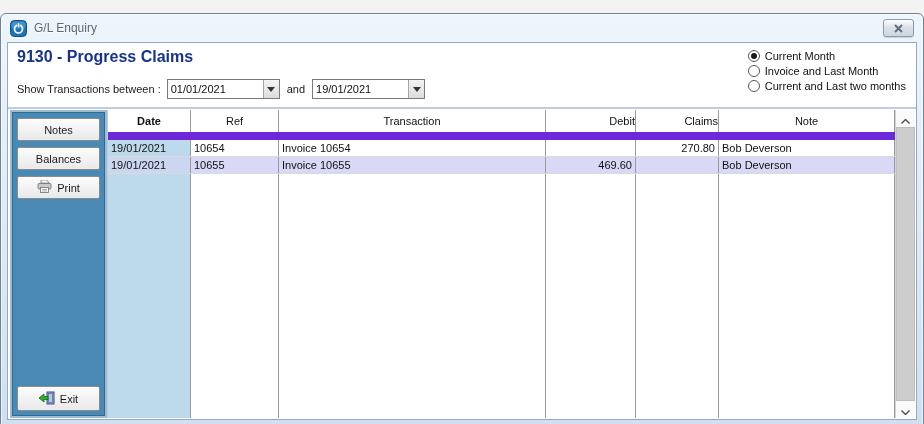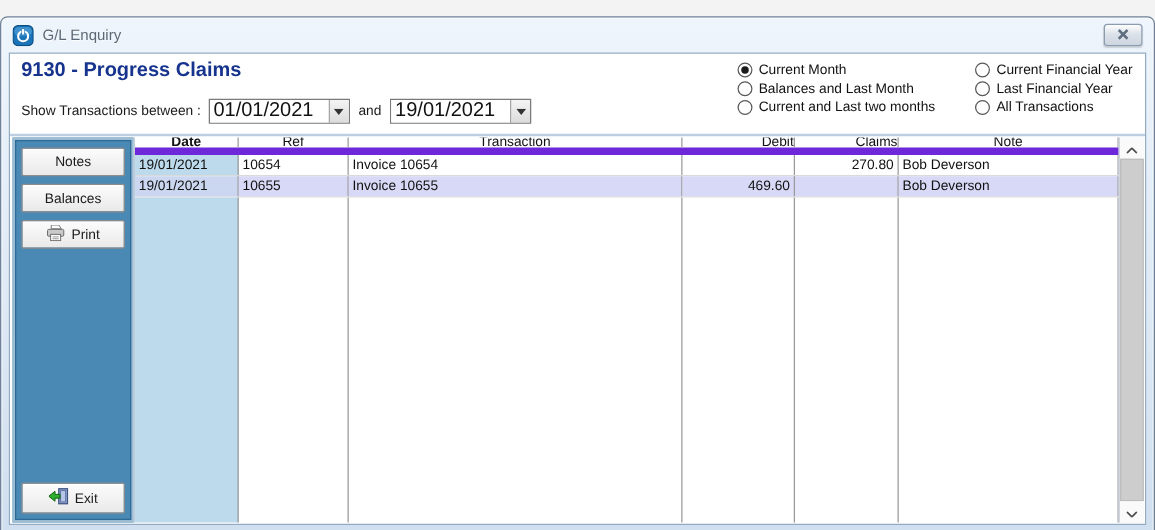--- a/index.html
+++ b/index.html
@@ -29,21 +29,21 @@
     position:absolute;left:6px;right:6px;top:28px;bottom:16px;
     background:#fff;border:1px solid #92aac2;display:flex;flex-direction:column;
   }
   .bottom-line{position:absolute;left:4px;right:4px;bottom:3px;height:2px;background:#4e80aa;border-radius:1px;}
 
   
   .header-area{position:relative;height:66px;border-bottom:2px solid #bccedf;flex:0 0 auto;}
   .page-title{position:absolute;left:9px;top:5px;font-size:16px;font-weight:bold;color:var(--accent,#16338e);}
   .filter-row{position:absolute;left:9px;top:36px;display:flex;align-items:center;font-size:11px;color:#1a1a1a;}
   .combo{display:flex;align-items:center;width:113px;height:20px;border:1px solid #7a7a7a;background:#fff;margin-left:6px;}
-  .combo input{flex:1;border:0;outline:none;font-family:"Liberation Sans",sans-serif;font-size:16px;padding:0 3px;min-width:0;color:#111;}
+  .combo input{flex:1;border:0;outline:none;font-family:"Liberation Sans",sans-serif;font-size:11px;padding:0 3px;min-width:0;color:#111;}
   .combo-arrow{width:16px;height:100%;border-left:1px solid #a5a5a5;background:linear-gradient(#f4f4f4,#dcdcdc);display:flex;align-items:center;justify-content:center;}
   .conj{margin-left:7px;margin-right:1px;}
 
   .radio-area{position:absolute;top:7px;right:10px;display:flex;gap:32px;}
   .radio-col{display:flex;flex-direction:column;gap:3px;}
   .radio-option{display:flex;align-items:center;font-size:11px;color:#111;white-space:nowrap;cursor:default;}
   .radio-circle{width:12px;height:12px;border:1px solid #595959;border-radius:50%;background:#fff;margin-right:5px;position:relative;flex:0 0 auto;}
   .radio-circle.checked::after{content:"";position:absolute;left:2px;top:2px;width:6px;height:6px;border-radius:50%;background:#1a1a1a;}
 
   
@@ -55,21 +55,21 @@
   }
   .side-btn{
     width:100%;height:23px;margin-bottom:6px;border:1px solid #8c8c8c;border-radius:2px;
     background:linear-gradient(#fcfcfc,#e9e9e9);font-family:"Liberation Sans",sans-serif;
     font-size:11px;color:#1a1a1a;display:flex;align-items:center;justify-content:center;gap:5px;cursor:default;
     box-shadow:inset 0 1px 0 #fff;
   }
   .side-btn.exit{margin-top:auto;margin-bottom:0;height:25px;}
 
   .table-wrap{flex:1;display:flex;flex-direction:column;min-width:0;border-left:1px solid #c2cedb;background:#fff;}
-  .thead{display:flex;height:14px;flex:0 0 auto;border-bottom:6px solid #6d28d9;font-size:11px;color:#111;}
+  .thead{display:flex;height:30px;flex:0 0 auto;border-bottom:8px solid #6d28d9;font-size:11px;color:#111;}
   .th{display:flex;align-items:center;justify-content:center;border-right:1px solid #9a9a9a;overflow:hidden;}
   .th.bold{font-weight:bold;}
   .tbody{flex:1;display:flex;flex-direction:column;min-height:0;font-size:11px;color:#111;}
   .tr{display:flex;height:17px;flex:0 0 auto;border-bottom:1px solid #dadada;}
   .td{display:flex;align-items:center;border-right:1px solid #9a9a9a;overflow:hidden;white-space:nowrap;padding:0 3px;}
   .c-date{width:83px;flex:0 0 auto;}
   .c-ref{width:88px;flex:0 0 auto;}
   .c-trans{width:267px;flex:0 0 auto;}
   .c-debit{width:90px;flex:0 0 auto;justify-content:flex-end;}
   .c-credit{width:83px;flex:0 0 auto;justify-content:flex-end;}
@@ -139,39 +139,25 @@
       </div>
 
       <div class="radio-area">
           <div class="radio-col">
             <div class="radio-option">
               <span class="radio-circle checked"></span>
               <span>Current Month</span>
             </div>
             <div class="radio-option">
               <span class="radio-circle"></span>
-              <span>Balances and Last Month</span>
+              <span>Invoice and Last Month</span>
             </div>
             <div class="radio-option">
               <span class="radio-circle"></span>
               <span>Current and Last two months</span>
-            </div>
-          </div>
-          <div class="radio-col">
-            <div class="radio-option">
-              <span class="radio-circle"></span>
-              <span>Current Financial Year</span>
-            </div>
-            <div class="radio-option">
-              <span class="radio-circle"></span>
-              <span>Last Financial Year</span>
-            </div>
-            <div class="radio-option">
-              <span class="radio-circle"></span>
-              <span>All Transactions</span>
             </div>
           </div>
         </div>
     </div>
 
     <div class="main">
 
       <div class="sidebar">
         <button class="side-btn">
           <span>Notes</span>

